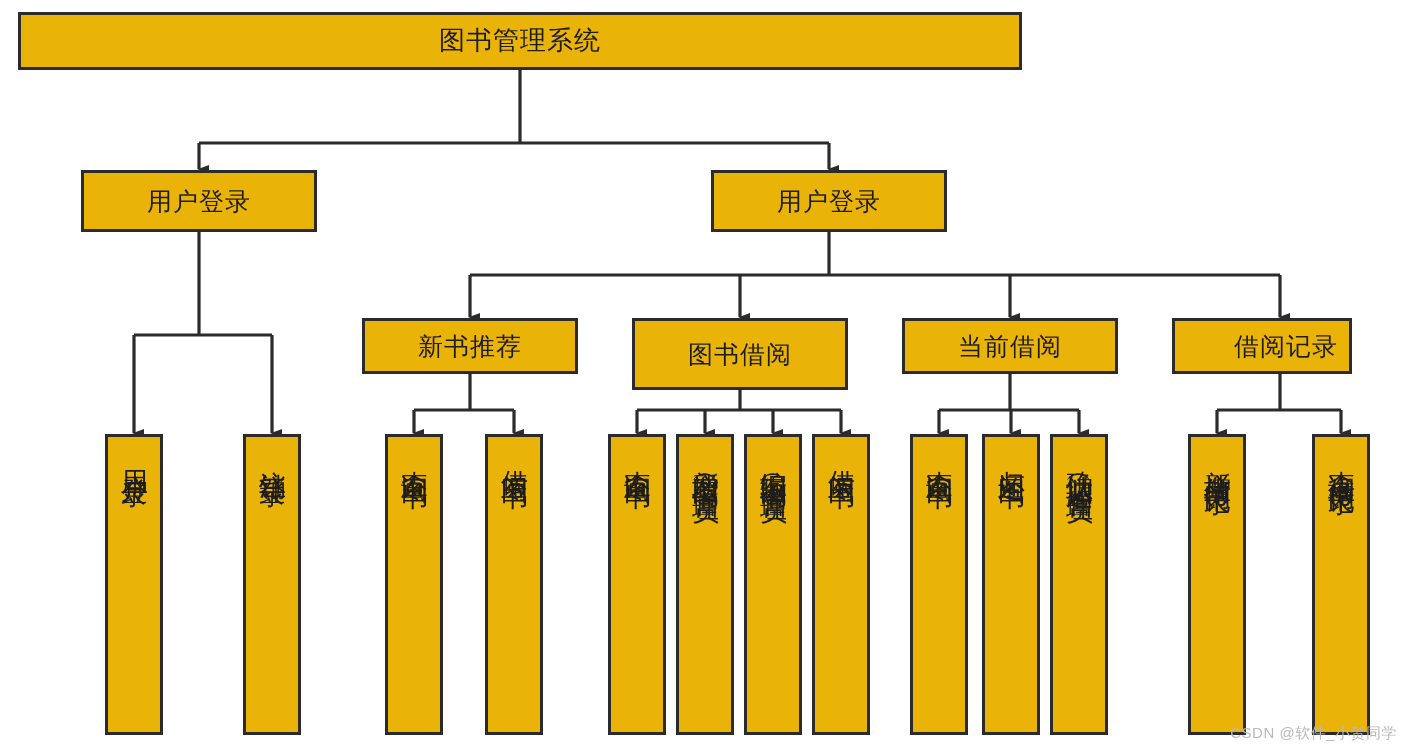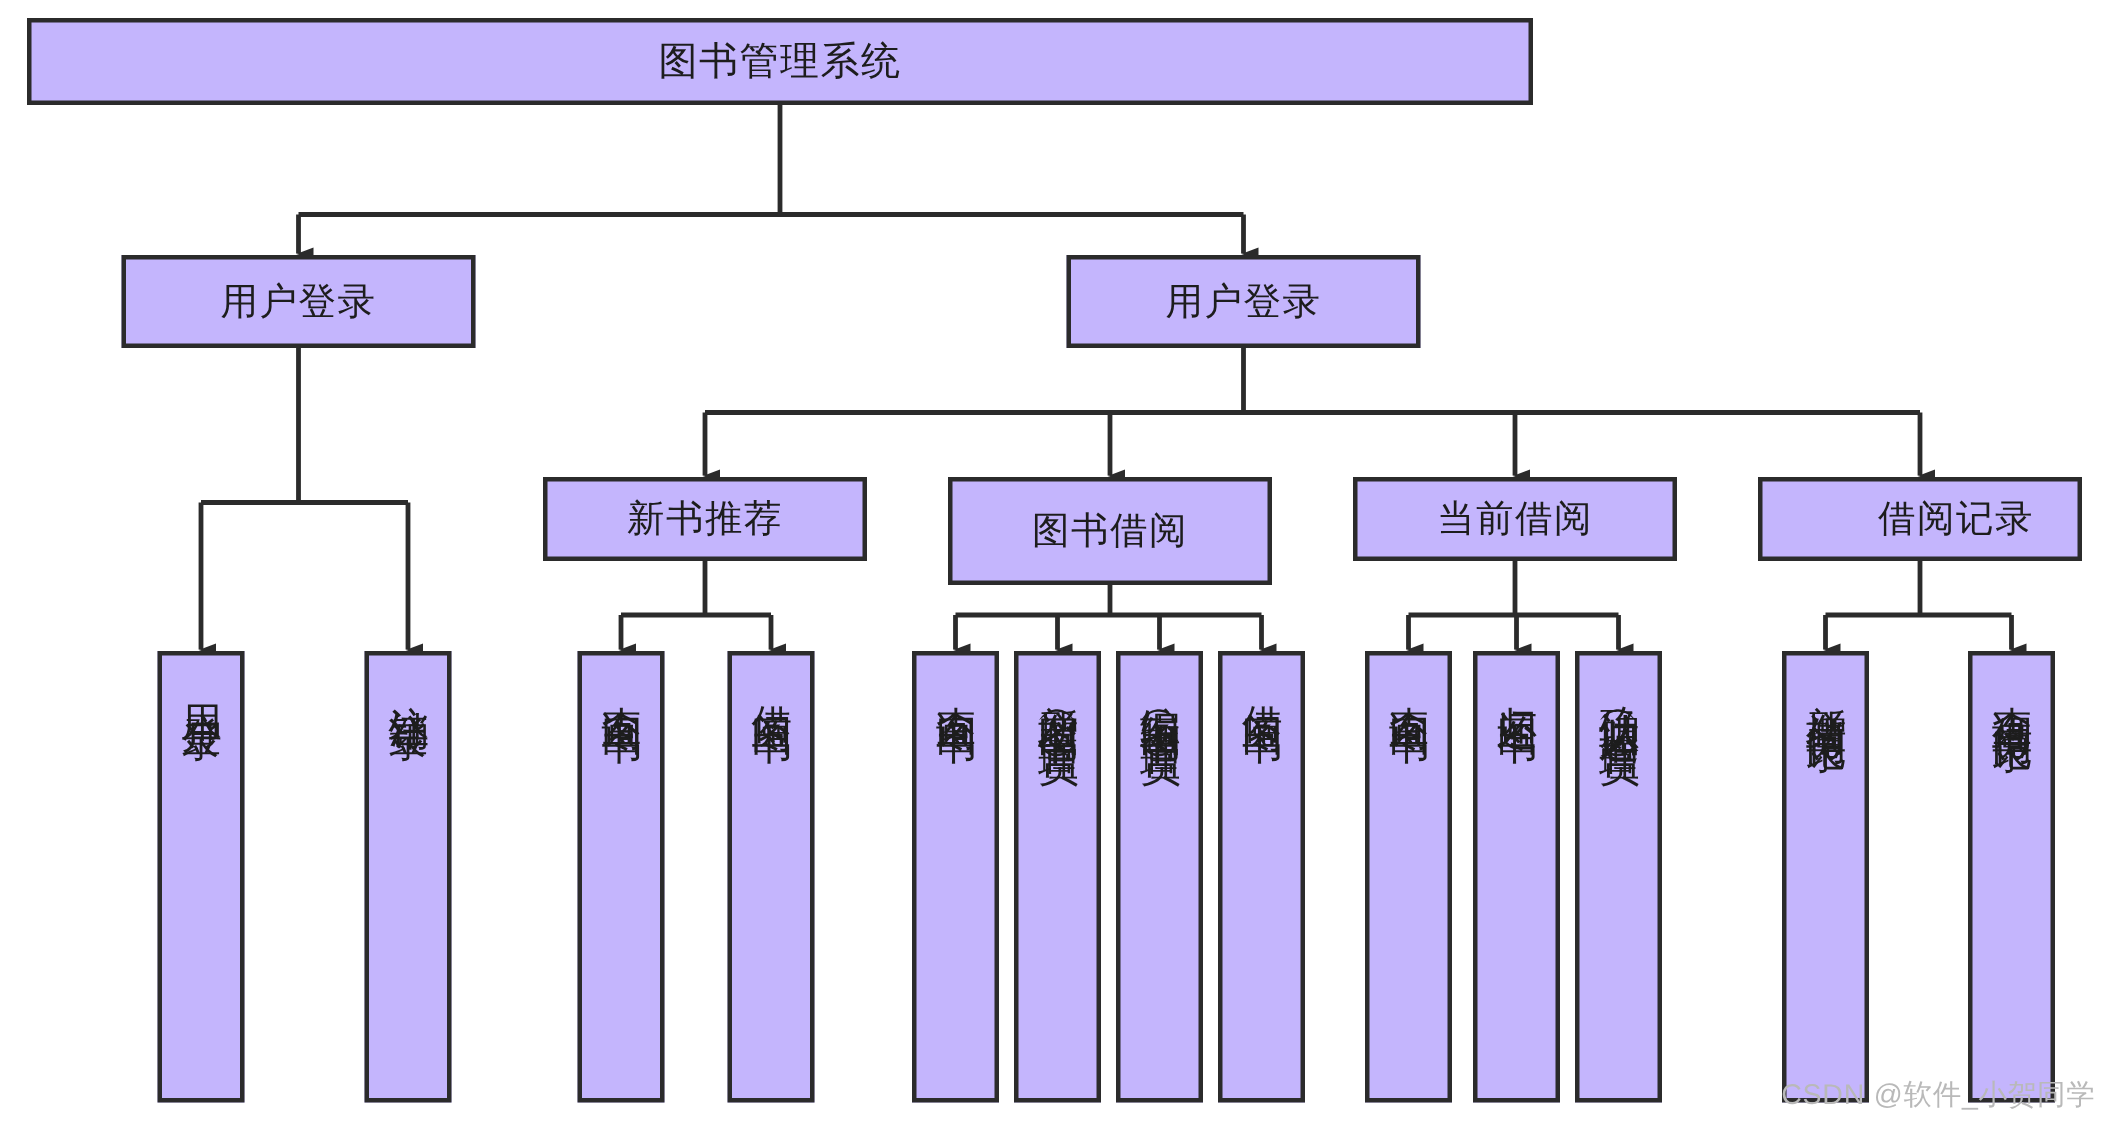--- a/index.html
+++ b/index.html
@@ -21,21 +21,21 @@
     position: absolute;
     left: 0;
     top: 0;
     width: 1405px;
     height: 747px;
   }
   .node {
     position: absolute;
     box-sizing: border-box;
     border: 3px solid #2b2b2b;
-    background: #c4b5fd;
+    background: #eab308;
     display: flex;
     align-items: center;
     justify-content: center;
     color: #1d1d1d;
   }
   .node.horiz .label {
     font-size: 25px;
     line-height: 1.15;
     letter-spacing: 1px;
     white-space: nowrap;
@@ -52,21 +52,21 @@
     line-height: 1.08;
     letter-spacing: 4px;
     white-space: nowrap;
   }
   .node.root .label { font-size: 26px; }
 
   #watermark {
     position: absolute;
     right: 8px;
     bottom: 4px;
-    font-size: 19px;
+    font-size: 15px;
     color: #b9b9b9;
     letter-spacing: 0.5px;
     white-space: nowrap;
     pointer-events: none;
   }
 </style>
 </head>
 <body>
 
 <div id="canvas">
@@ -120,21 +120,21 @@
 
   <div class="node horiz" style="left: 362px; top: 318px; width: 216px; height: 56px;">
     <span class="label">新书推荐</span>
   </div>
   <div class="node horiz" style="left: 632px; top: 318px; width: 216px; height: 72px;">
     <span class="label">图书借阅</span>
   </div>
   <div class="node horiz" style="left: 902px; top: 318px; width: 216px; height: 56px; align-items: center;">
     <span class="label">当前借阅</span>
   </div>
-  <div class="node horiz" style="left: 1172px; top: 318px; width: 216px; height: 56px; padding-left: 48px;">
+  <div class="node horiz" style="left: 1172px; top: 318px; width: 180px; height: 56px; padding-left: 48px;">
     <span class="label">借阅记录</span>
   </div>
 
   <div class="node vert" style="left: 105px; top: 434px; width: 58px; height: 301px;">
     <span class="label">用户登录</span>
   </div>
   <div class="node vert" style="left: 243px; top: 434px; width: 58px; height: 301px;">
     <span class="label">注销登录</span>
   </div>
   <div class="node vert" style="left: 385px; top: 434px; width: 58px; height: 301px;">

